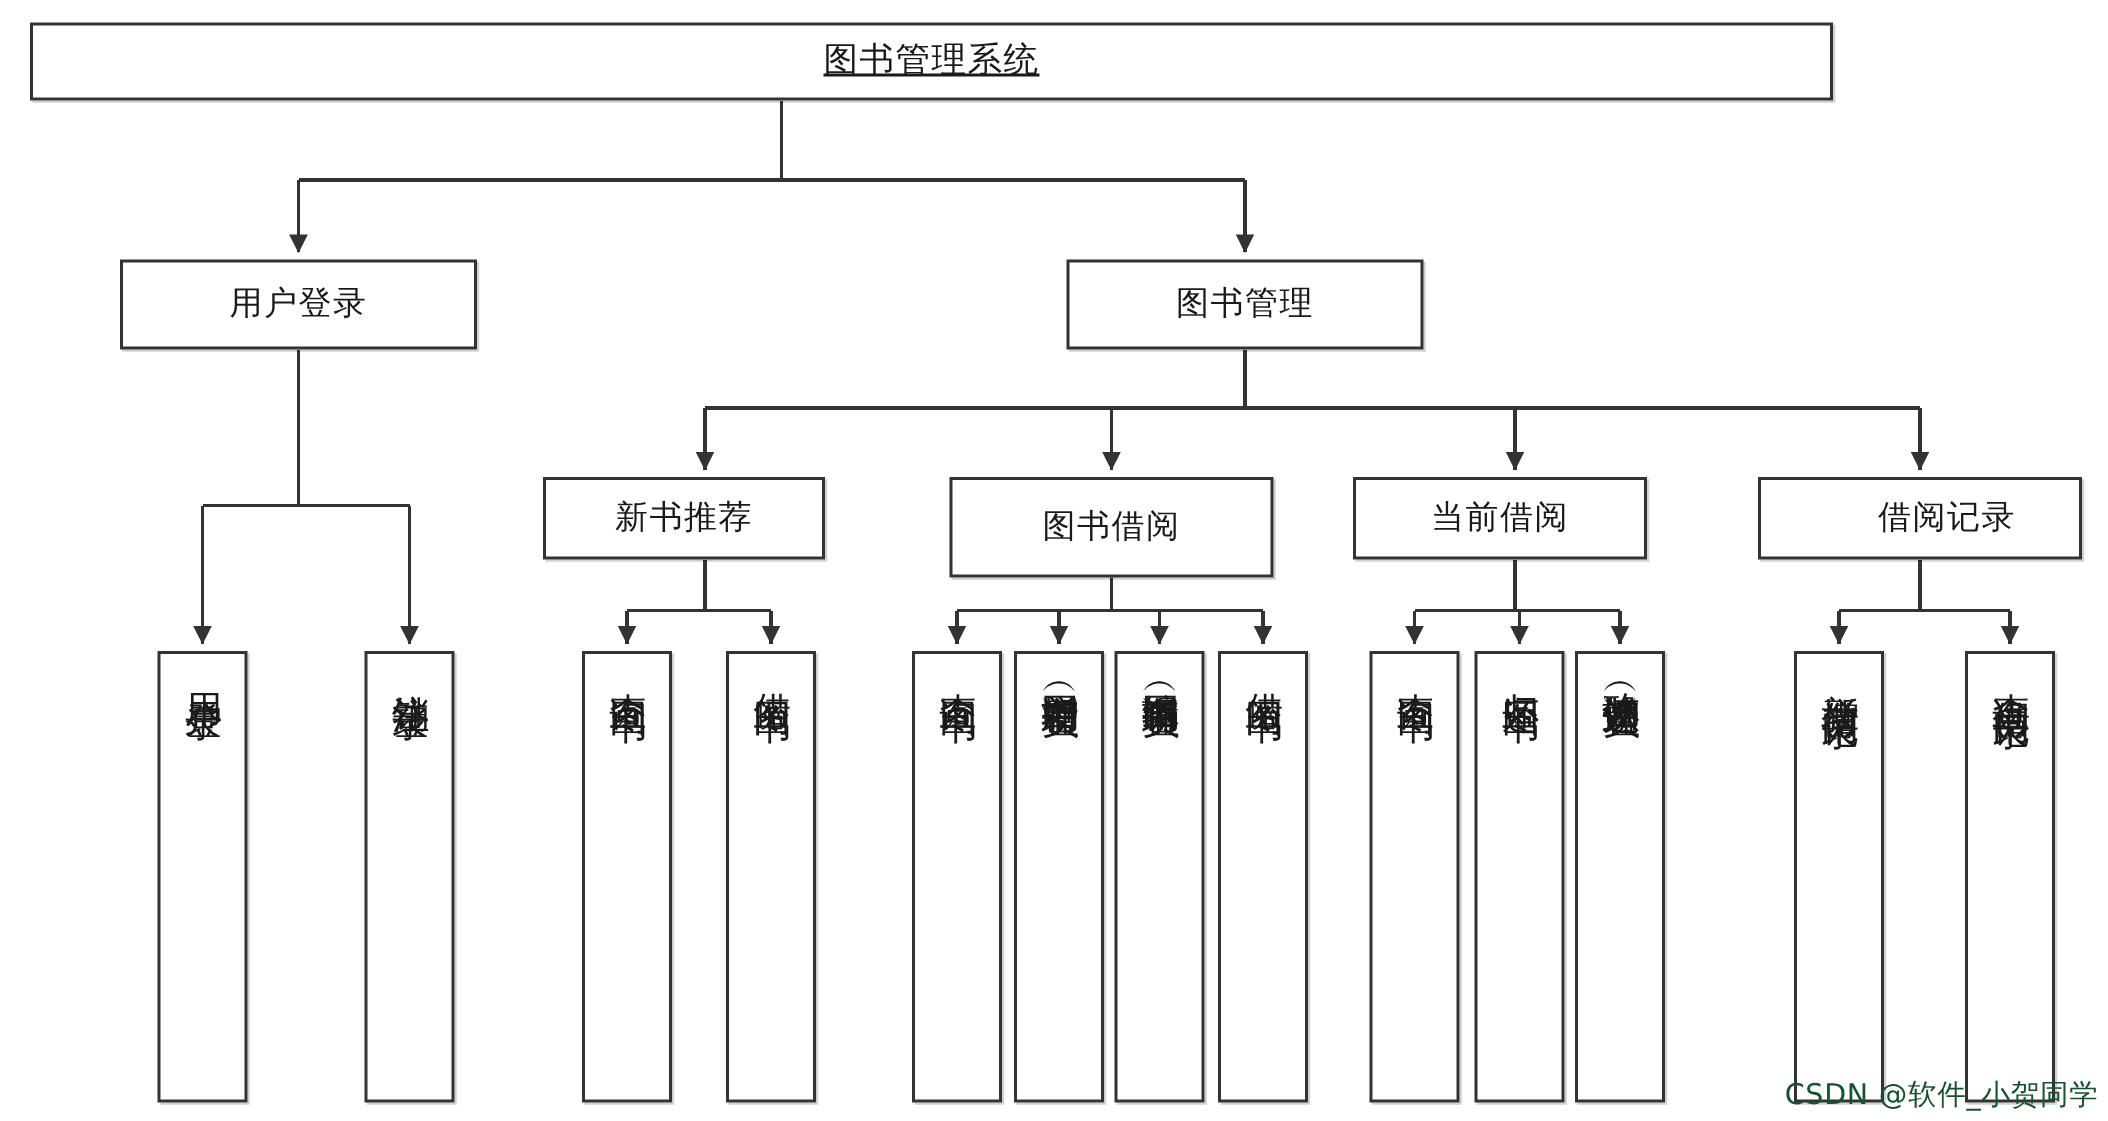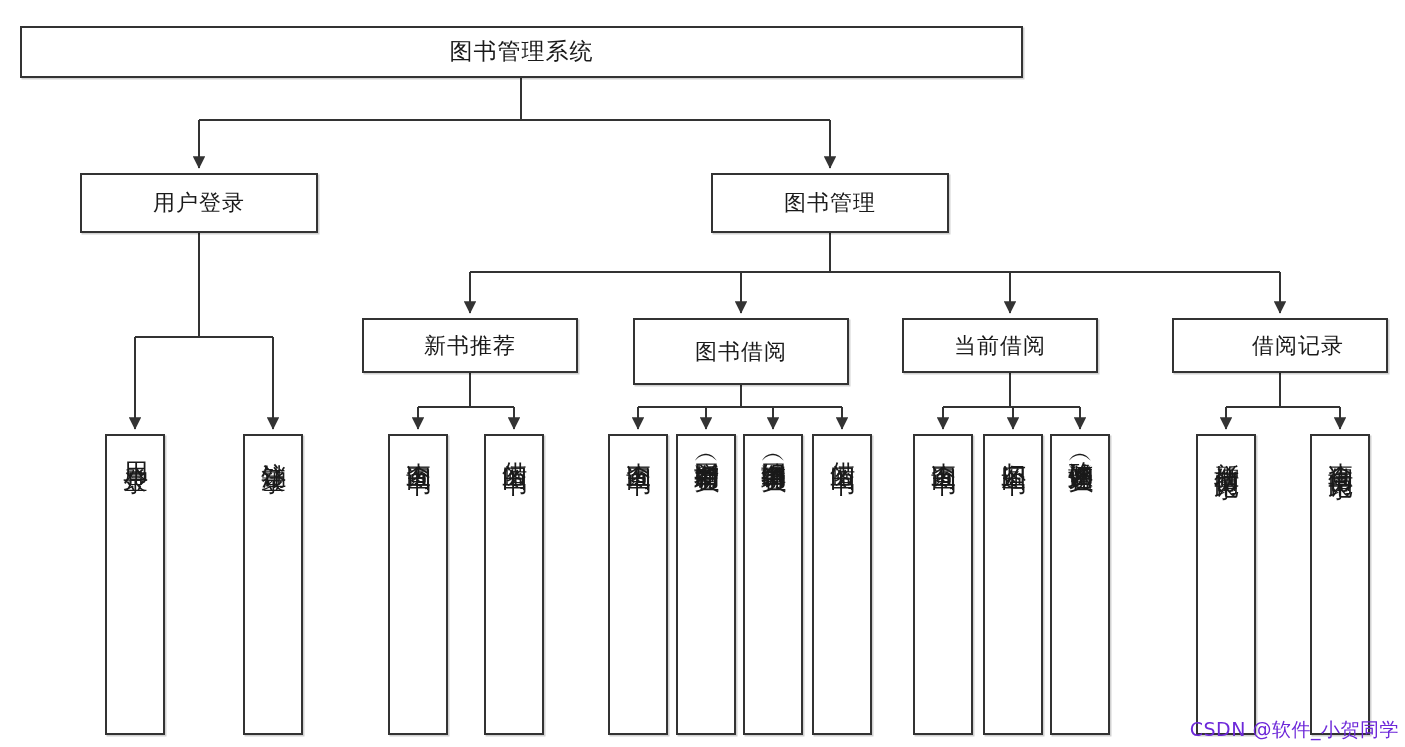--- a/index.html
+++ b/index.html
@@ -67,21 +67,21 @@
   }
   .node.v.tall .label {
     font-size: 25px;
     letter-spacing: 1px;
   }
   .watermark {
     position: absolute;
     right: 6px;
     bottom: 4px;
     font-size: 19px;
-    color: #6d28d9;
+    color: #14532d;
     letter-spacing: 0.5px;
     white-space: nowrap;
     font-family: "DejaVu Sans", "Liberation Sans", sans-serif;
     margin-left: 24px;
   }
 </style>
 </head>
 <body>
 
 <div id="canvas">
@@ -129,32 +129,32 @@
       <path d="M 1013 407 L 1013 429" marker-end="url(#arrow)"></path>
       <path d="M 1080 407 L 1080 429" marker-end="url(#arrow)"></path>
 
       <path d="M 1280 373 L 1280 407"></path>
       <path d="M 1226 407 L 1340 407"></path>
       <path d="M 1226 407 L 1226 429" marker-end="url(#arrow)"></path>
       <path d="M 1340 407 L 1340 429" marker-end="url(#arrow)"></path>
     </g>
   </svg>
 
-  <div class="node h root" id="n-root" style="left: 20px; top: 26px; width: 1003px; height: 52px;">
+  <div class="node h root" id="n-root" style="left: 20px; top: 15px; width: 1202px; height: 52px; text-decoration: underline;">
     <span class="label">图书管理系统</span>
   </div>
 
   <div class="node h" id="n-l2-0" style="left: 80px; top: 173px; width: 238px; height: 60px;">
     <span class="label">用户登录</span>
   </div>
   <div class="node h" id="n-l2-1" style="left: 711px; top: 173px; width: 238px; height: 60px;">
     <span class="label">图书管理</span>
   </div>
 
-  <div class="node h" id="n-l3-0" style="left: 362px; top: 318px; width: 216px; height: 55px;">
+  <div class="node h" id="n-l3-0" style="left: 362px; top: 318px; width: 188px; height: 55px;">
     <span class="label">新书推荐</span>
   </div>
   <div class="node h" id="n-l3-1" style="left: 633px; top: 318px; width: 216px; height: 67px;">
     <span class="label">图书借阅</span>
   </div>
   <div class="node h" id="n-l3-2" style="left: 902px; top: 318px; width: 196px; height: 55px;">
     <span class="label">当前借阅</span>
   </div>
   <div class="node h" id="n-l3-3" style="left: 1172px; top: 318px; width: 216px; height: 55px; padding-left: 36px;">
     <span class="label">借阅记录</span>

